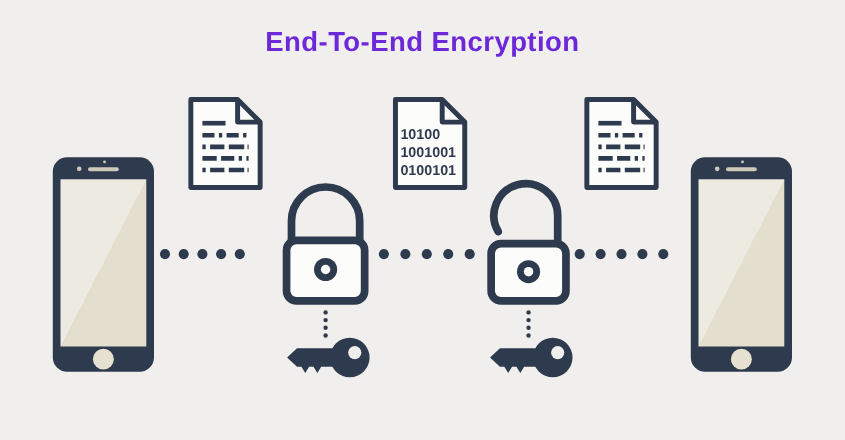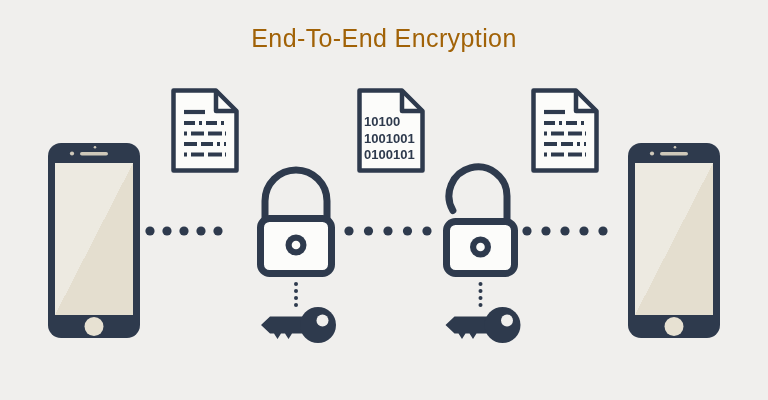--- a/index.html
+++ b/index.html
@@ -5,22 +5,22 @@
   html, body { margin: 0; padding: 0; }
   body {
     width: 768px; height: 400px; overflow: hidden;
     background: #f0efed;
     font-family: "Liberation Sans", sans-serif;
   }
   .canvas { position: relative; width: 768px; height: 400px; background: #f0efed; }
   .title {
     position: absolute; top: 24px; left: 0; width: 768px;
     margin: 0; text-align: center;
-    font-size: 25px; font-weight: normal; letter-spacing: 0.4px;
-    color: #a16207;
+    font-size: 25px; font-weight: bold; letter-spacing: 0.4px;
+    color: #6d28d9;
   }
   .diagram-svg { position: absolute; left: 0; top: 0; }
   .ink-stroke { stroke: #2e3a4d; fill: none; }
   .paper { fill: #fcfcfa; stroke: #2e3a4d; }
   .ink-fill { fill: #2e3a4d; }
   .binary-text {
     font-family: "Liberation Sans", sans-serif;
     font-size: 13px; font-weight: bold; fill: #2e3a4d;
   }
 </style>

